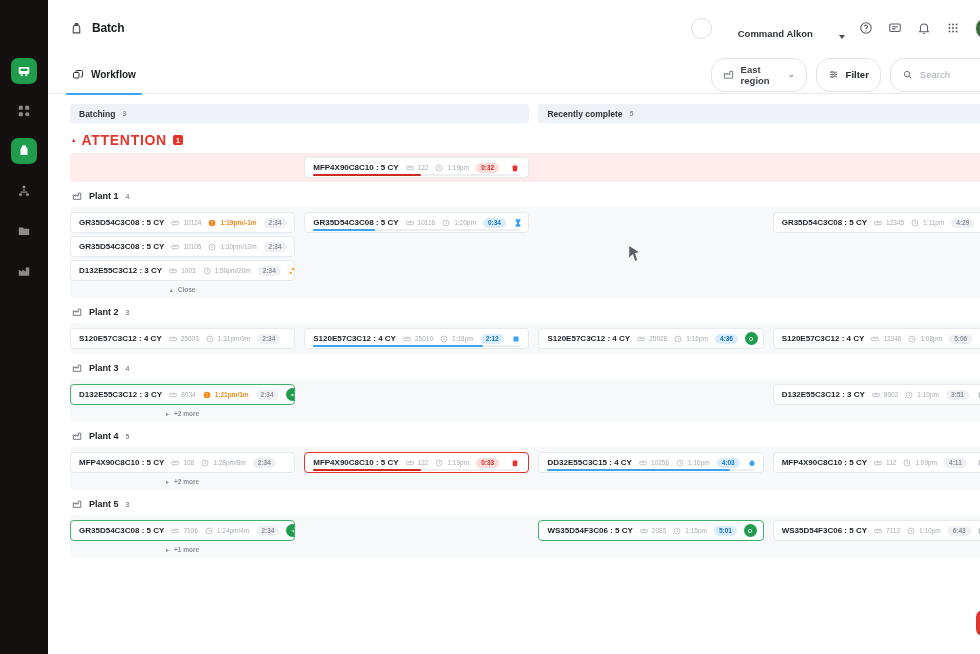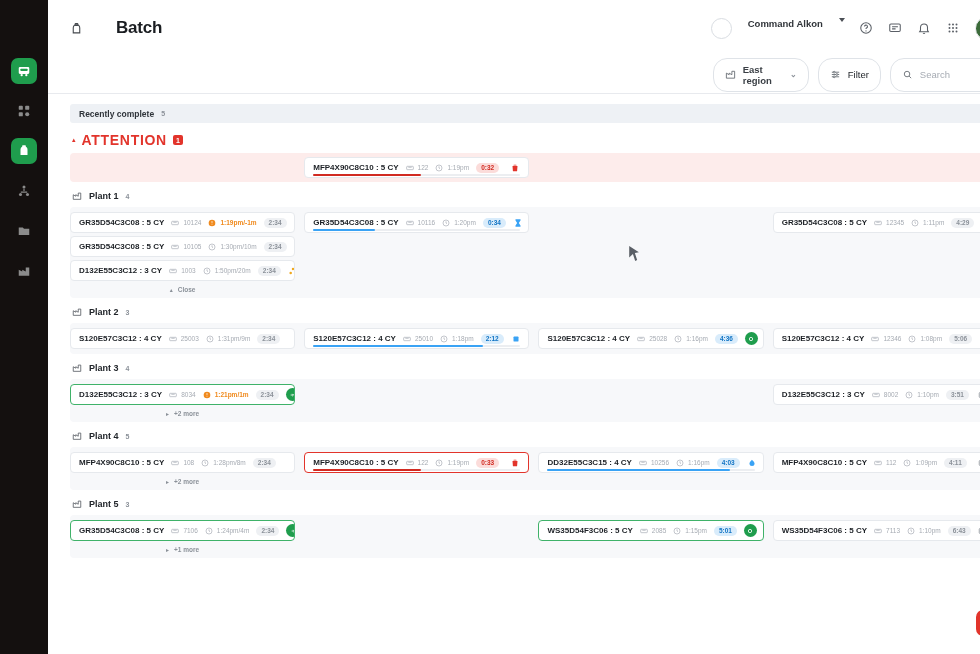--- a/index.html
+++ b/index.html
@@ -29,23 +29,23 @@
   .main { flex: 1; height: 654px; background:#fff; display: flex; flex-direction: column; position:relative; }
 
   
   .header {
     height: 56px; display: flex; align-items: center;
     padding: 0 22px 0 22px; flex: 0 0 56px;
   }
   .page-title-wrap { display: flex; align-items: center; gap: 9px; }
   .title-icon { width: 13px; height: 13px; color:#44484d; }
   .title-icon svg { width:13px; height:13px; display:block; }
-  .page-title { font-size: 17px; font-weight: 700; color: #1a1d21; letter-spacing: -0.2px; margin-left: 24px; }
+  .page-title { font-size: 12px; font-weight: 700; color: #1a1d21; letter-spacing: -0.2px; }
   .header-right { margin-left: auto; display: flex; align-items: center; gap: 14px; }
-  .org-chip { display:flex; align-items:flex-start; gap:16px; }
+  .org-chip { display:flex; align-items:flex-end; gap:26px; }
   .org-logo { width: 21px; height: 21px; border-radius: 50%; border: 1px solid #d9dde2; background:#fff; }
   .org-name { font-size: 9.5px; font-weight: 700; color: #31353a; }
   .caret { width:0;height:0;border-left:3.5px solid transparent;border-right:3.5px solid transparent;border-top:4px solid #4a4f55; }
   .hicon { width: 15px; height: 15px; color:#5a5f66; display:flex;align-items:center;justify-content:center; }
   .hicon svg { width: 14px; height: 14px; display:block; }
   .avatar {
     width: 23px; height: 23px; border-radius: 50%;
     background: radial-gradient(circle at 50% 34%, #e8c19b 0 28%, #3c6b3a 29% 100%);
     border: 1px solid #e4e7ea; overflow:hidden; position:relative;
   }
@@ -75,21 +75,21 @@
   .tabs-right { margin-left:auto; display:flex; align-items:center; gap:9px; }
   .pill {
     height: 25px; border:1px solid #dfe3e8; border-radius:14px; background:#fff;
     display:flex; align-items:center; gap:7px; padding:16px 11px;
     font-size:9.5px; color:#3a3f45; font-weight:600;
   }
   .pill .pico { width:11px;height:11px;color:#6b7177; }
   .pill .pico svg{width:11px;height:11px;display:block;}
   .pill.region { width:96px; }
   .pill.region .chev { margin-left:auto; color:#8b9199; font-size:8px; }
-  .pill.filter { font-weight:400; color:#22262b; }
+  .pill.filter { font-weight:700; color:#22262b; }
   .pill.search { width:108px; color:#a6abb3; font-weight:400; }
   .pill.search .stxt { font-size:9.5px; }
 
   
   .board { flex:1; padding: 10px 22px 0 22px; overflow:hidden; }
   .cols-head { display:flex; gap:9px; }
   .col-head {
     flex:1; height:19px; background:#eef1f5; border-radius:3px;
     display:flex; align-items:center; gap:7px; padding:0 9px;
   }
@@ -279,20 +279,29 @@
               <circle cx="6" cy="18" r="1.7"></circle>
               <circle cx="12" cy="18" r="1.7"></circle>
               <circle cx="18" cy="18" r="1.7"></circle>
             </svg>
         </span>
         <span class="avatar"></span>
       </div>
     </div>
 
     <div class="tabsbar">
+      <div class="tab active">
+        <span class="tab-ico">
+          <svg viewBox="0 0 24 24" fill="none" stroke="currentColor" stroke-width="2">
+              <rect x="3" y="7" width="11" height="11" rx="2"></rect>
+              <path d="M8 7V5a2 2 0 0 1 2-2h9a2 2 0 0 1 2 2v9a2 2 0 0 1-2 2h-2"></path>
+            </svg>
+        </span>
+        <span class="tab-label">Workflow</span>
+      </div>
 
       <div class="tabs-right">
         <div class="pill region">
           <span class="pico">
             <svg viewBox="0 0 24 24" fill="none" stroke="currentColor" stroke-width="2">
                 <path d="M3 20V9l6 3.5V9l6 3.5V5h6v15z"></path>
               </svg>
           </span>
           <span>East region</span>
           <span class="chev">⌄</span>
@@ -317,20 +326,24 @@
           </span>
           <span class="stxt">Search</span>
         </div>
       </div>
     </div>
 
     <div class="board">
 
       <div class="cols-head">
         <div class="col-head">
+          <span class="cname">Batching</span>
+          <span class="ccount">3</span>
+        </div>
+        <div class="col-head">
           <span class="cname">Recently complete</span>
           <span class="ccount">5</span>
         </div>
       </div>
 
       <div class="attention-label">
         <span class="att-caret">▴</span>
         <span class="att-text">ATTENTION</span>
         <span class="att-badge">1</span>
       </div>

